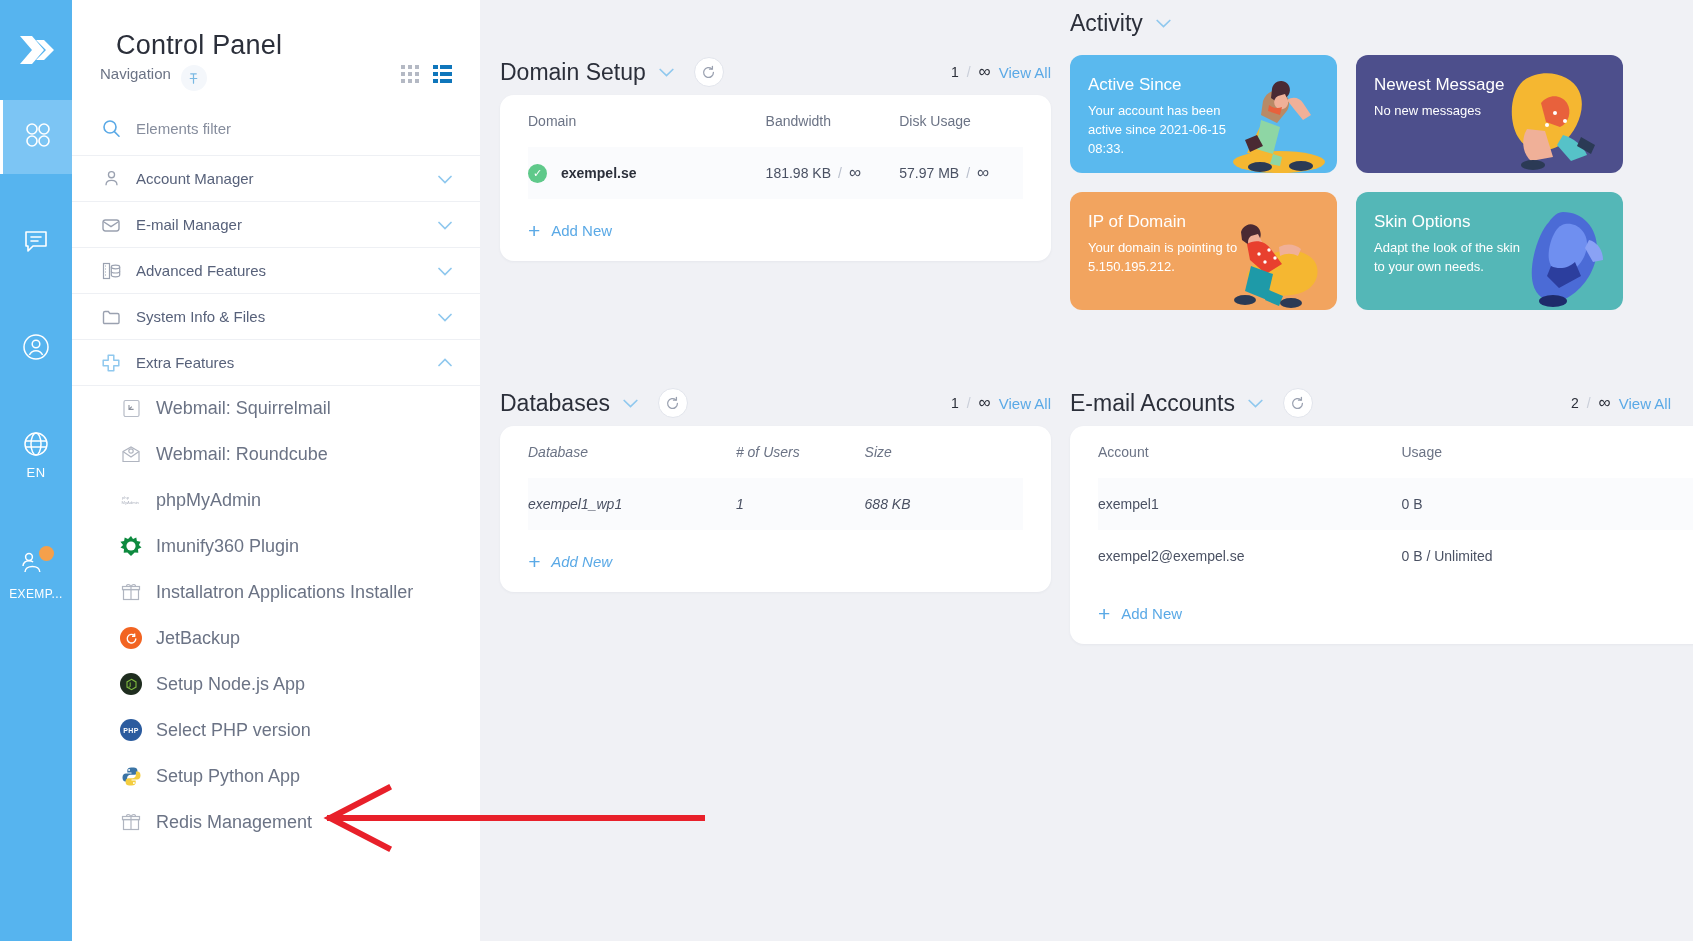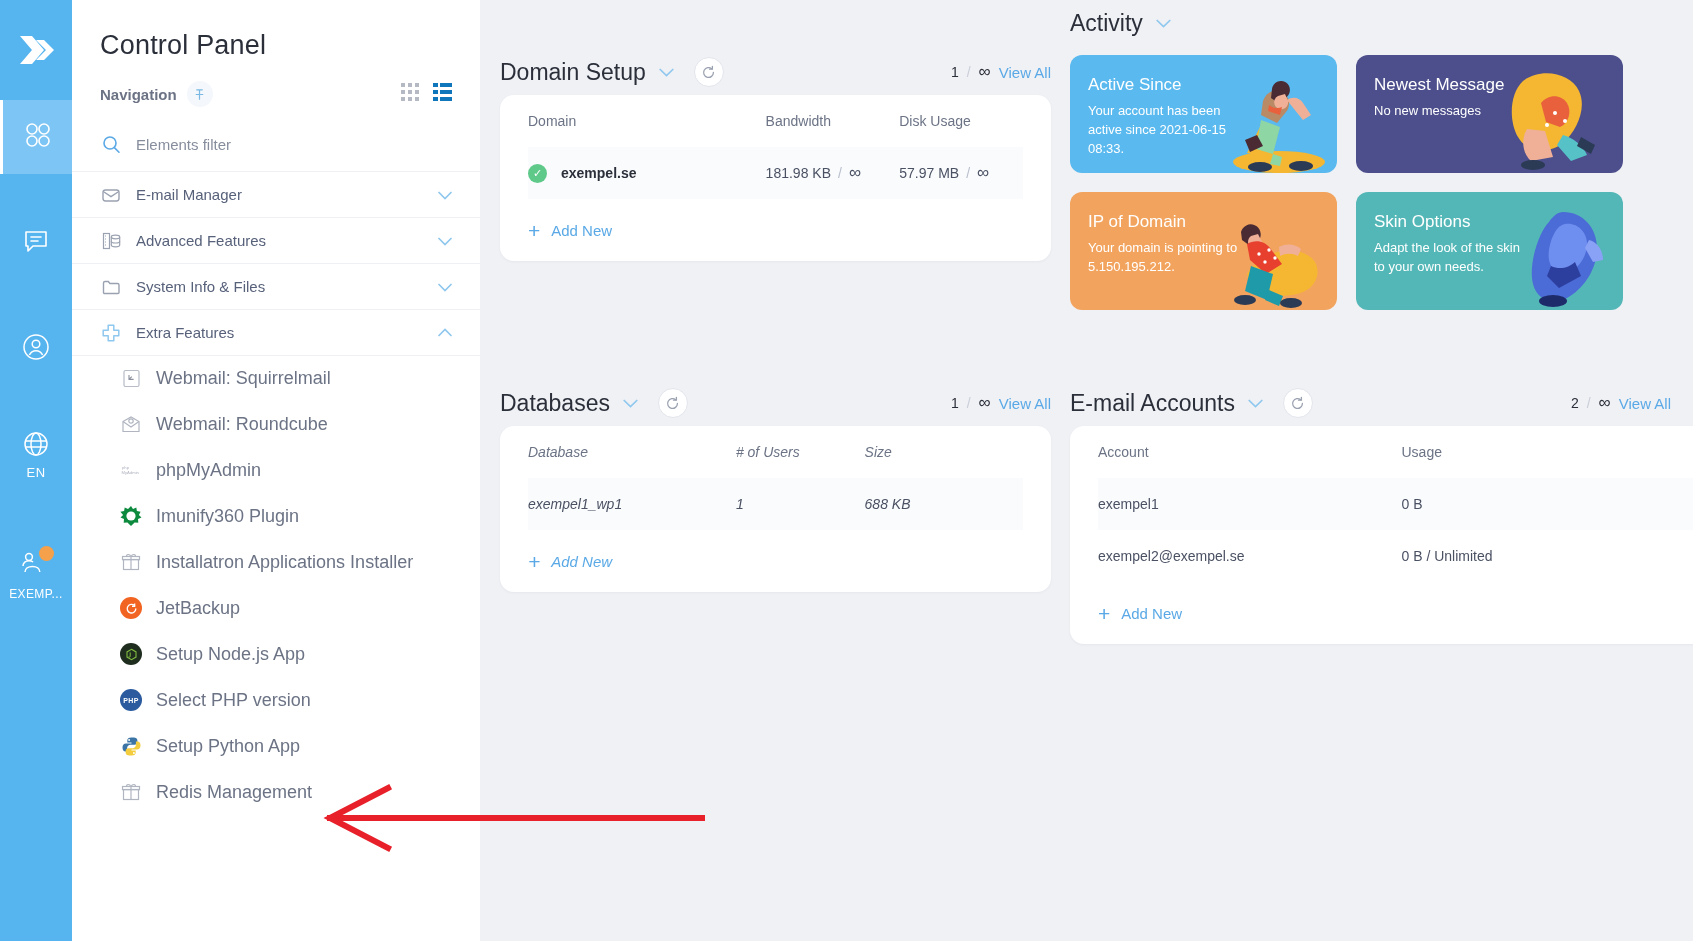--- a/index.html
+++ b/index.html
@@ -31,22 +31,22 @@
   .rail-spacer { height: 32px; }
 
   
   .nav {
     width: 408px; flex: 0 0 408px;
     background: #ffffff;
     display: flex; flex-direction: column;
     position: relative;
   }
   .nav-head { padding: 30px 28px 0 28px; }
-  .nav-title { font-size: 27px; color: #2b2f3a; font-weight: 400; letter-spacing: .2px; }
-  .nav-sub-row { display: flex; align-items: center; margin-top: 20px; font-weight: bold; }
+  .nav-title { font-size: 27px; color: #2b2f3a; font-weight: 400; letter-spacing: .2px; margin-left: 16px; }
+  .nav-sub-row { display: flex; align-items: flex-start; margin-top: 4px; }
   .nav-sub { font-size: 15px; color: #6b7385; }
   .pin-btn {
     width: 26px; height: 26px; margin-left: 10px; border-radius: 50%;
     background: #f4f7fb; display: flex; align-items: center; justify-content: center;
     cursor: pointer;
   }
   .view-toggles { margin-left: auto; display: flex; gap: 14px; align-items: center; }
   .grid-ico, .list-ico { cursor: pointer; display: block; }
 
   .filter-row {
@@ -266,20 +266,34 @@
         <svg width="19" height="19" viewBox="0 0 19 19" fill="none" stroke="#5aa9e6" stroke-width="1.6">
           <circle cx="8" cy="8" r="6"></circle>
             <path d="M12.4 12.6L17 17.2" stroke-linecap="round"></path>
         </svg>
       </span>
       <input class="filter-input" type="text" placeholder="Elements filter" style="">
     </div>
 
     <div class="nav-list">
 
+      <div class="nav-group">
+        <span class="ico-box">
+          <svg width="19" height="19" viewBox="0 0 20 20" fill="none" stroke="#9aa1b0" stroke-width="1.4">
+            <circle cx="10" cy="6" r="3.2"></circle>
+              <path d="M4.2 17c0-3.3 2.6-5 5.8-5s5.8 1.7 5.8 5"></path>
+          </svg>
+        </span>
+        <span class="lbl">Account Manager</span>
+        <span class="chev">
+          <svg width="14" height="9" viewBox="0 0 14 9" fill="none" stroke="#8fc8ee" stroke-width="1.7" stroke-linecap="round">
+              <path d="M1 1.5l6 6 6-6"></path>
+            </svg>
+        </span>
+      </div>
 
       <div class="nav-group">
         <span class="ico-box">
           <svg width="20" height="20" viewBox="0 0 20 20" fill="none" stroke="#9aa1b0" stroke-width="1.4">
             <rect x="2" y="5" width="16" height="11" rx="2.4"></rect>
               <path d="M3 7l7 4.6L17 7"></path>
           </svg>
         </span>
         <span class="lbl">E-mail Manager</span>
         <span class="chev">

